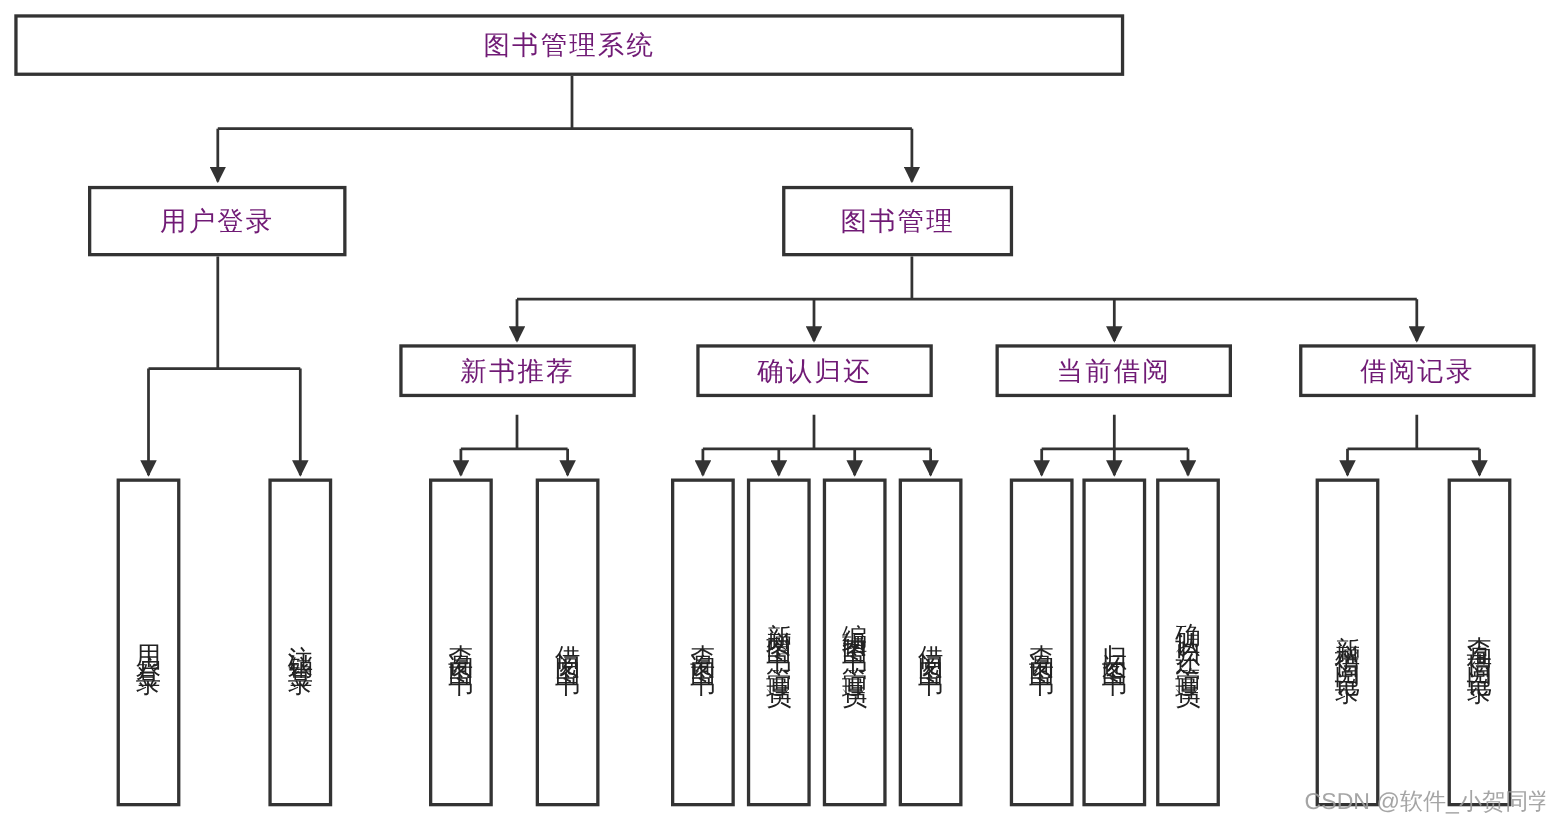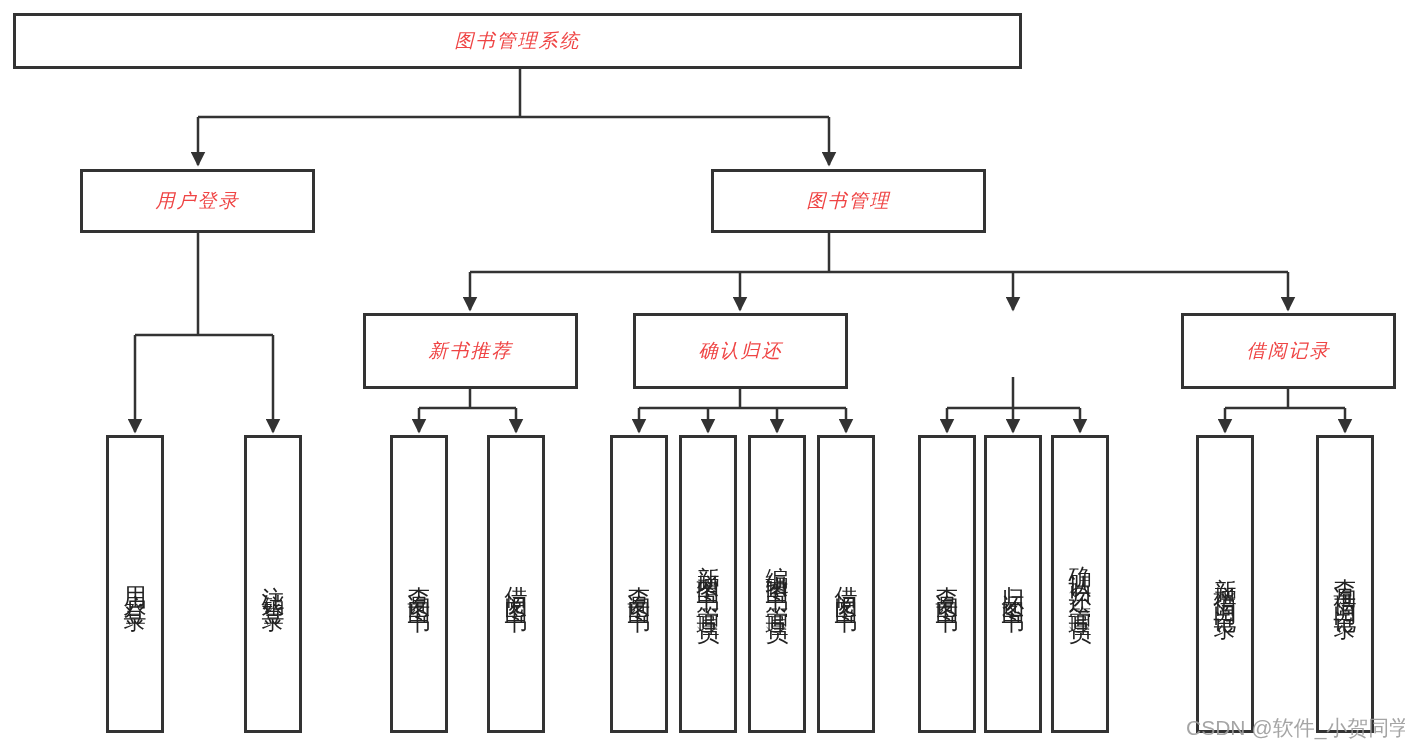--- a/index.html
+++ b/index.html
@@ -26,39 +26,38 @@
     box-sizing: border-box;
     background: #ffffff;
     border: 3px solid #333333;
     display: flex;
     align-items: center;
     justify-content: center;
     z-index: 2;
     color: #222222;
   }
   .hbox span {
-    font-size: 19px;
+    font-size: 24px;
     letter-spacing: 2px;
     white-space: nowrap;
-    color: #ef4444;
-    font-style: italic;
+    color: #701a75;
   }
   .root-box {
     left: 13px;
     top: 13px;
     width: 1009px;
     height: 56px;
   }
   .row2 {
     top: 169px;
     height: 64px;
   }
   .row3 {
     top: 313px;
-    height: 76px;
+    height: 48px;
     width: 215px;
     justify-content: center;
   }
   .vbox {
     top: 435px;
     width: 58px;
     height: 298px;
     overflow: hidden;
   }
   .vtext {
@@ -124,29 +123,32 @@
     </g>
   </svg>
 
   <div class="node hbox root-box">
     <span>图书管理系统</span>
   </div>
 
   <div class="node hbox row2" style="left:80px;width:235px">
     <span>用户登录</span>
   </div>
-  <div class="node hbox row2" style="left:711px;width:275px">
+  <div class="node hbox row2" style="left:711px;width:210px">
     <span>图书管理</span>
   </div>
 
   <div class="node hbox row3" style="left:363px">
     <span>新书推荐</span>
   </div>
   <div class="node hbox row3" style="left:633px">
     <span>确认归还</span>
+  </div>
+  <div class="node hbox row3" style="left:905px">
+    <span>当前借阅</span>
   </div>
   <div class="node hbox row3" style="left:1181px">
     <span>借阅记录</span>
   </div>
 
   <div class="node vbox" style="left:106px">
     <span class="vtext">用户登录</span>
   </div>
   <div class="node vbox" style="left:244px">
     <span class="vtext">注销登录</span>

